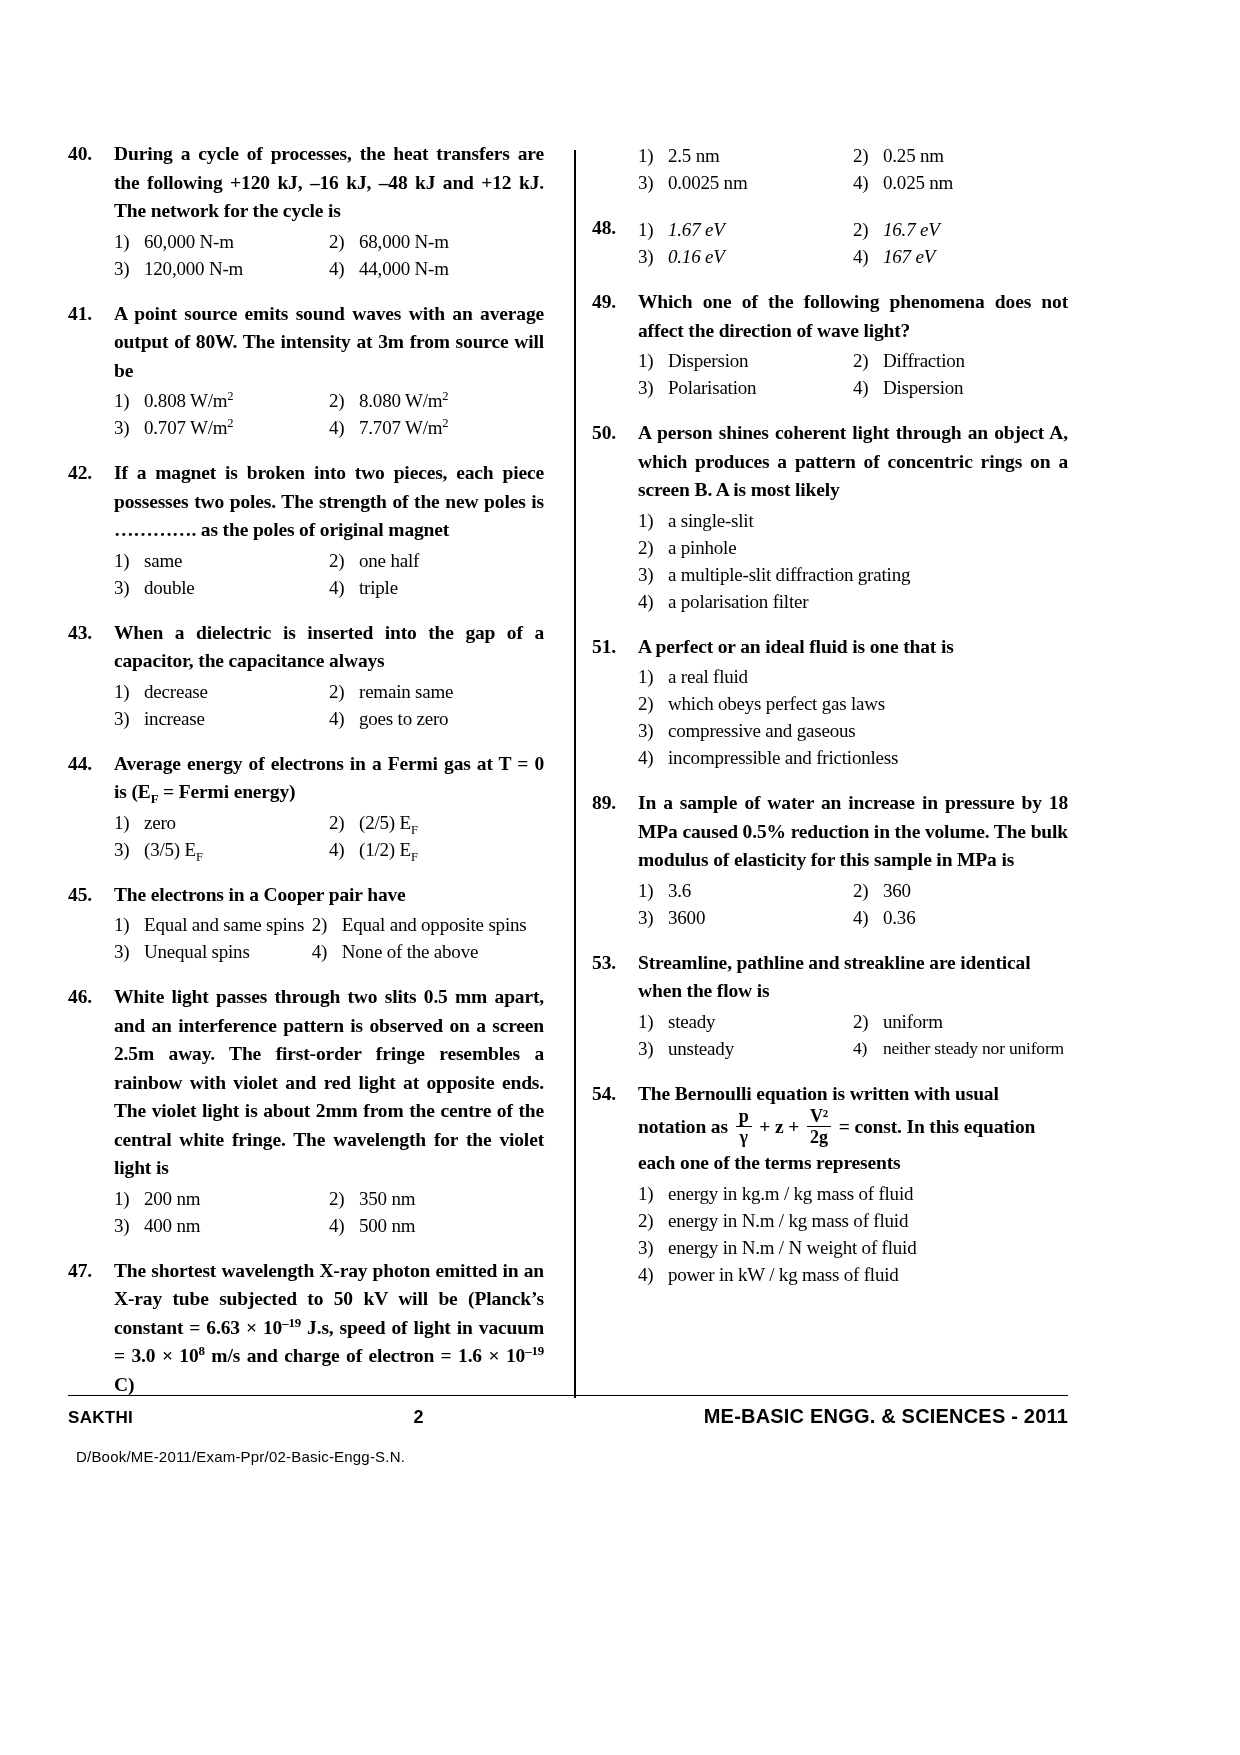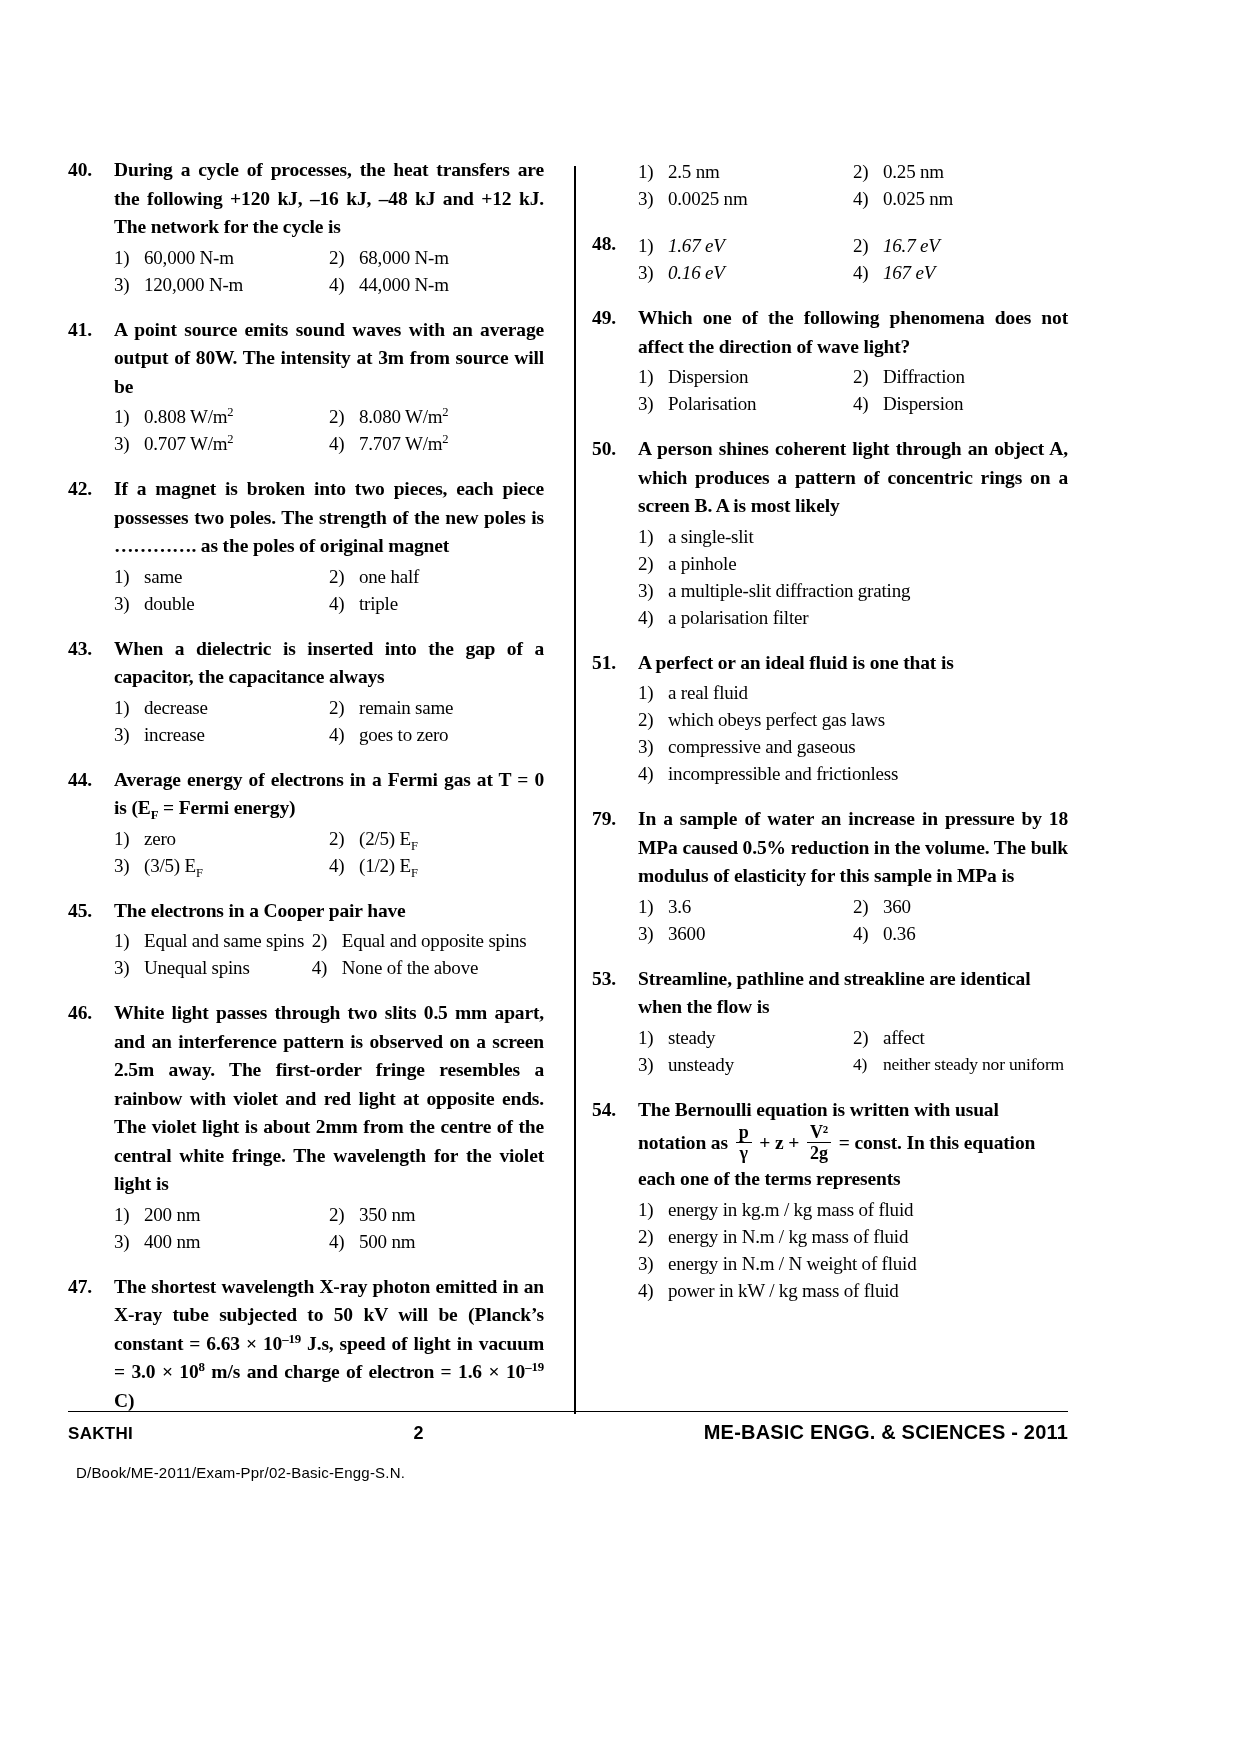--- a/index.html
+++ b/index.html
@@ -10,21 +10,21 @@
   body {
     width: 1240px;
     height: 1755px;
     font-family: "Liberation Serif", "DejaVu Serif", serif;
     color: #000000;
     position: relative;
     overflow: hidden;
   }
   .page {
     position: absolute;
-    left: 0; top: 16px;
+    left: 0; top: 0;
     width: 1240px;
     height: 1576px;
   }
   .content {
     position: absolute;
     left: 68px;
     top: 140px;
     width: 1000px;
     height: 1240px;
     display: flex;
@@ -528,21 +528,21 @@
               <div class="opt opt-full">
                 <span class="opt-num">4)</span>
                 <span class="opt-label">incompressible and frictionless</span>
               </div>
             </div>
           </div>
         </div>
       </div>
 
       <div class="q">
-        <div class="q-num">79.</div>
+        <div class="q-num">89.</div>
         <div class="q-body">
           <div class="q-text">In a sample of water an increase in pressure by 18 MPa caused 0.5% reduction in the volume. The bulk modulus of elasticity for this sample in MPa is</div>
           <div class="opts">
             <div class="opt-row">
               <div class="opt opt-half">
                 <span class="opt-num">1)</span>
                 <span class="opt-label">3.6</span>
               </div>
               <div class="opt opt-half">
                 <span class="opt-num">2)</span>
@@ -568,21 +568,21 @@
         <div class="q-body">
           <div class="q-text nojust">Streamline, pathline and streakline are identical when the flow is</div>
           <div class="opts">
             <div class="opt-row">
               <div class="opt opt-half">
                 <span class="opt-num">1)</span>
                 <span class="opt-label">steady</span>
               </div>
               <div class="opt opt-half">
                 <span class="opt-num">2)</span>
-                <span class="opt-label">affect</span>
+                <span class="opt-label">uniform</span>
               </div>
             </div>
             <div class="opt-row">
               <div class="opt opt-half">
                 <span class="opt-num">3)</span>
                 <span class="opt-label">unsteady</span>
               </div>
               <div class="opt opt-half" style="font-size:17.5px;">
                 <span class="opt-num">4)</span>
                 <span class="opt-label">neither steady nor uniform</span>

